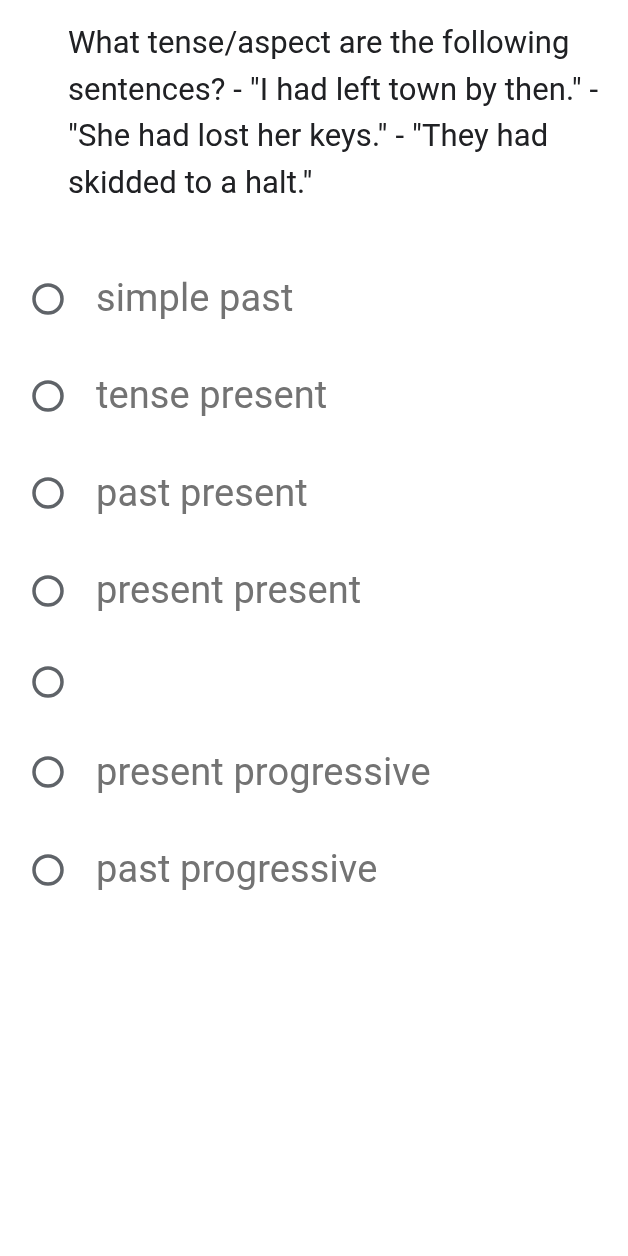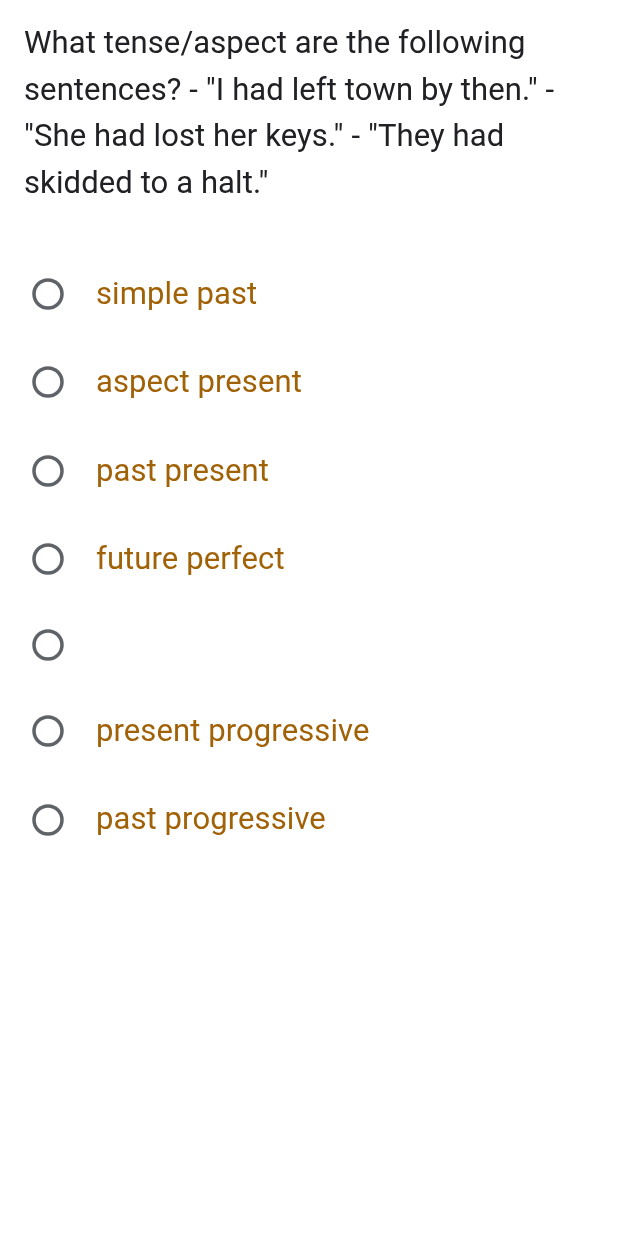--- a/index.html
+++ b/index.html
@@ -14,20 +14,21 @@
     font-family: Roboto, Arial, sans-serif;
     color: #202124;
     padding: 20px 24px;
   }
   .question-text {
     font-size: 31px;
     line-height: 1.5;
     color: #202124;
     margin-bottom: 44px;
     letter-spacing: 0.1px;
+    margin-left: 44px;
   }
   .options {
     display: flex;
     flex-direction: column;
     gap: 0;
   }
   .option {
     display: flex;
     align-items: center;
     padding: 24px 0;
@@ -39,22 +40,22 @@
     flex-shrink: 0;
     margin-right: 30px;
     margin-left: 6px;
   }
   .radio-icon svg {
     width: 36px;
     height: 36px;
     display: block;
   }
   .option-label {
-    font-size: 31px;
-    color: #a16207;
+    font-size: 38px;
+    color: #737373;
     line-height: 1.3;
     letter-spacing: 0.1px;
   }
 </style>
 </head>
 <body>
 
 <div class="question-text">What tense/aspect are the following sentences? - "I had left town by then." - "She had lost her keys." - "They had skidded to a halt."</div>
 
 <div class="options">
@@ -65,37 +66,37 @@
         </svg>
     </span>
     <span class="option-label">simple past</span>
   </div>
   <div class="option">
     <span class="radio-icon">
       <svg viewBox="0 0 36 36">
           <circle cx="18" cy="18" r="14" fill="none" stroke="#5f6368" stroke-width="3.5"></circle>
         </svg>
     </span>
-    <span class="option-label">aspect present</span>
+    <span class="option-label">tense present</span>
   </div>
   <div class="option">
     <span class="radio-icon">
       <svg viewBox="0 0 36 36">
           <circle cx="18" cy="18" r="14" fill="none" stroke="#5f6368" stroke-width="3.5"></circle>
         </svg>
     </span>
     <span class="option-label">past present</span>
   </div>
   <div class="option">
     <span class="radio-icon">
       <svg viewBox="0 0 36 36">
           <circle cx="18" cy="18" r="14" fill="none" stroke="#5f6368" stroke-width="3.5"></circle>
         </svg>
     </span>
-    <span class="option-label">future perfect</span>
+    <span class="option-label">present present</span>
   </div>
   <div class="option">
     <span class="radio-icon">
       <svg viewBox="0 0 36 36">
           <circle cx="18" cy="18" r="14" fill="none" stroke="#5f6368" stroke-width="3.5"></circle>
         </svg>
     </span>
   </div>
   <div class="option">
     <span class="radio-icon">

